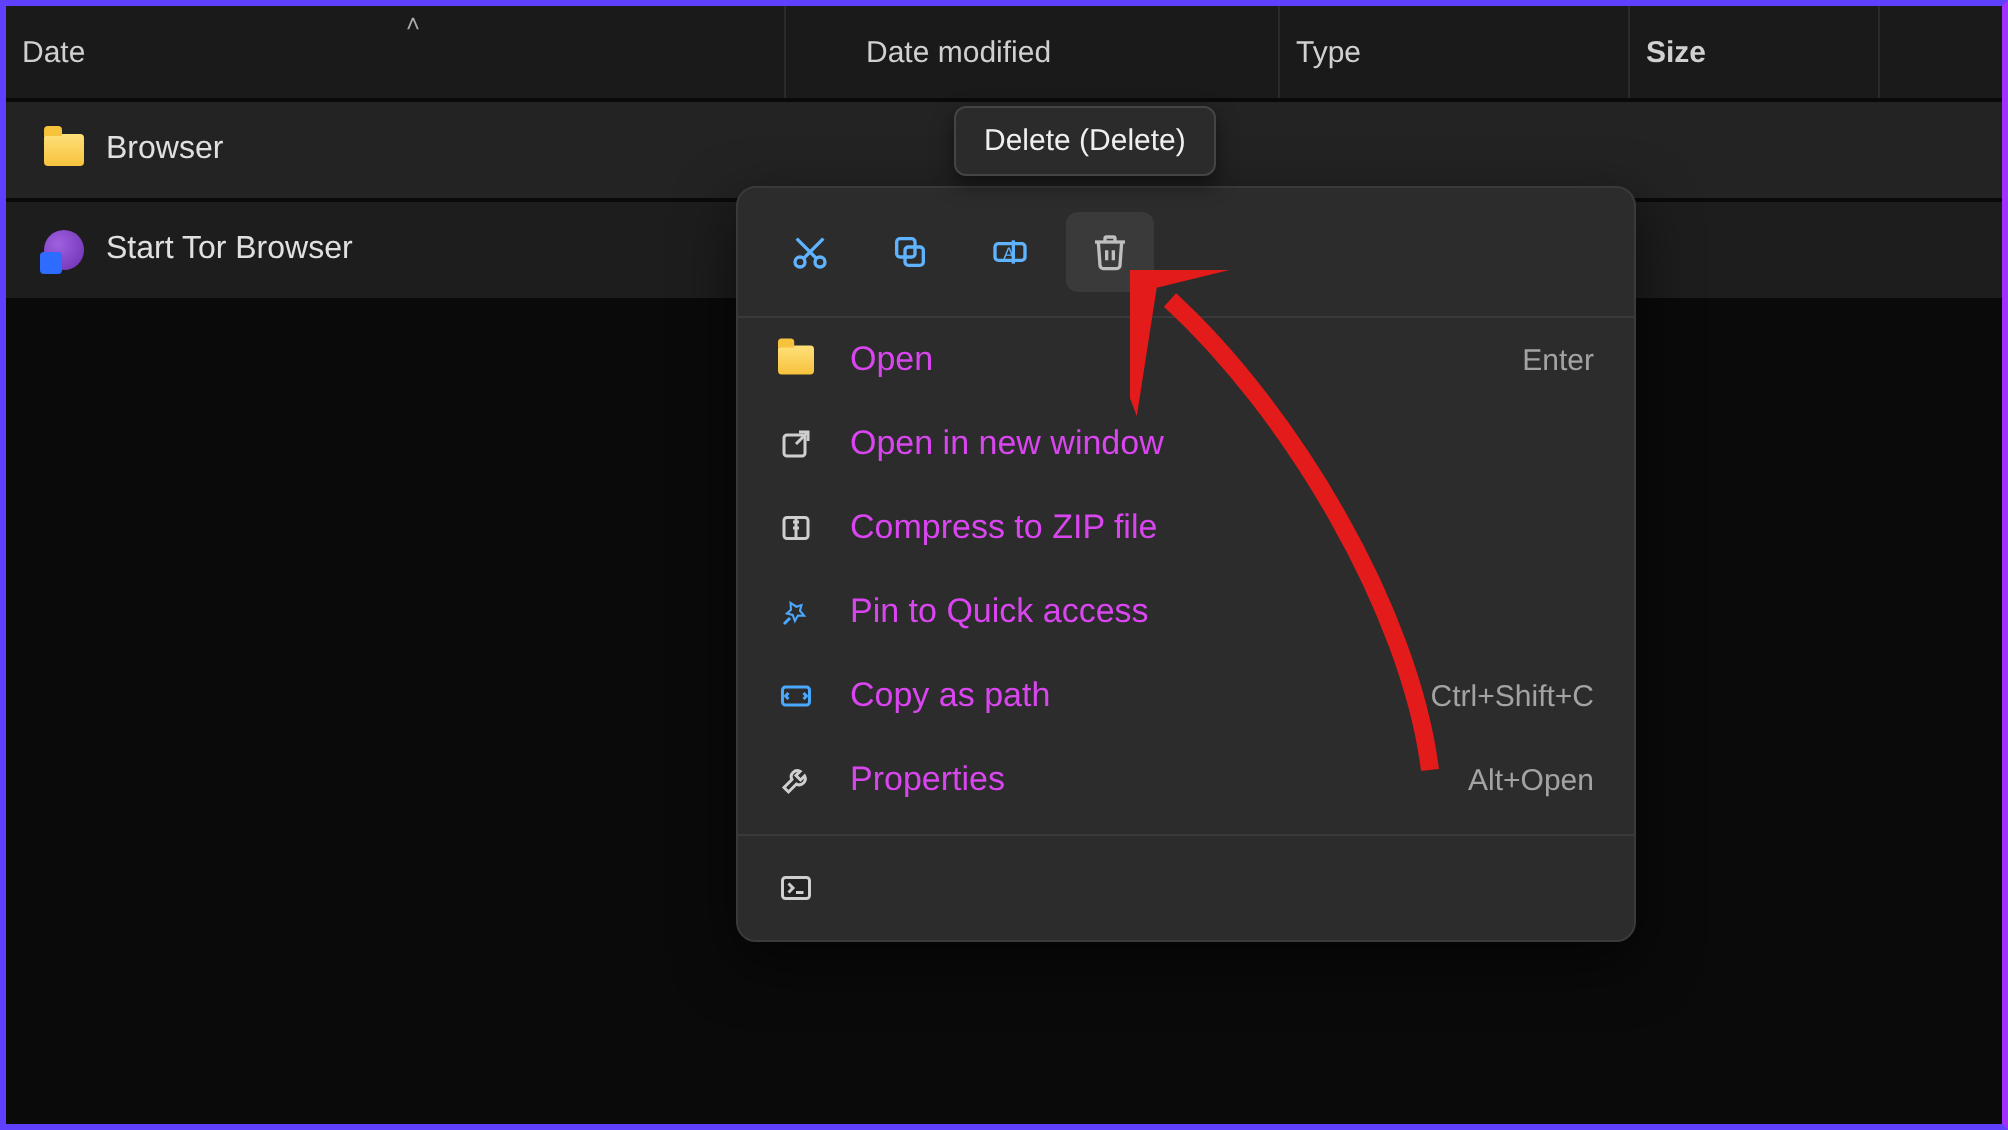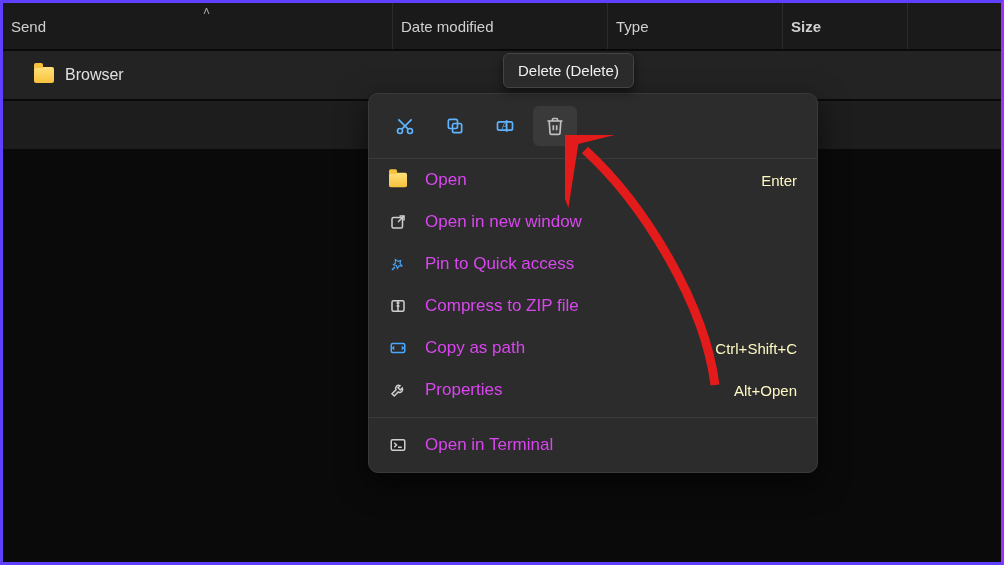--- a/index.html
+++ b/index.html
@@ -24,39 +24,38 @@
       color: #d0d0d0;
     }
     .headers .col {
       padding: 0 8px;
       height: 100%;
       display: flex;
       align-items: center;
       border-right: 1px solid #2b2b2b;
     }
     .col-name { width: 390px; padding-left: 35px; position: relative; }
-    .col-date { width: 215px; }
+    .col-date { width: 215px; margin-left: 32px; }
     .col-type { width: 175px; }
     .col-size { width: 125px; font-weight: bold; }
     .sort-arrow {
       position: absolute;
       top: 2px;
       left: 200px;
       font-size: 12px;
       color: #aaa;
     }
     
     .row {
       display: flex;
       align-items: center;
       height: 48px;
       background: #232323;
       margin-top: 2px;
       font-size: 16px;
-      padding-left: 12px;
     }
     .row2 { background: #1d1d1d; }
     .cell-name { width: 390px; display:flex; align-items:center; padding-left: 18px; gap: 10px; }
     .cell-date { width: 215px; }
     .cell-type { width: 175px; }
     .cell-size { width: 125px; text-align: left; padding-right: 22px; }
     .icon-slot { width: 22px; height: 22px; display:flex; align-items:center; justify-content:center; }
     .folder-icon {
       width: 20px; height: 16px;
       background: linear-gradient(#ffe07a, #f7c23c);
@@ -72,21 +71,21 @@
       background: radial-gradient(circle at 35% 35%, #a060e0, #6a2fb0);
       position: relative;
     }
     .tor-icon::after {
       content:""; position:absolute; bottom:-2px; left:-2px; width:11px; height:11px;
       background:#2d6cff; border-radius:2px;
     }
     
     .tooltip {
       position: absolute;
-      top: 50px; left: 500px;
+      top: 50px; left: 474px;
       background: #2b2b2b;
       border: 1px solid #444;
       border-radius: 6px;
       padding: 8px 14px;
       font-size: 15px;
       color: #f0f0f0;
       box-shadow: 0 4px 10px rgba(0,0,0,.5);
       z-index: 30;
     }
     
@@ -118,37 +117,37 @@
     .cm-toolbar .btn.highlight { background:#3a3a3a; color:#bfbfbf; }
     .cm-item {
       display:flex; align-items:center;
       padding: 11px 20px 11px 18px;
       font-size: 17px;
       gap: 16px;
       cursor: pointer;
     }
     .cm-item .mi-icon { width: 22px; display:flex; align-items:center; justify-content:center; }
     .cm-item .mi-label { flex: 1; color:#d946ef; }
-    .cm-item .mi-accel { color:#fef9c3; font-size:15px; }
+    .cm-item .mi-accel { color:#a3a3a3; font-size:15px; }
     .cm-sep { height:1px; background:#3a3a3a; margin: 6px 0; }
     
     .annotation-arrow {
       position: absolute;
       top: 132px; left: 562px;
       z-index: 40;
       pointer-events: none;
     }
     svg { display:block; }
   </style>
 </head>
 <body>
 
 <div class="headers">
   <div class="col col-name">
-    <span>Send</span>
+    <span>Date</span>
     <span class="sort-arrow">˄</span>
   </div>
   <div class="col col-date">
     <span>Date modified</span>
   </div>
   <div class="col col-type">
     <span>Type</span>
   </div>
   <div class="col col-size">
     <span>Size</span>
@@ -161,20 +160,26 @@
         <span class="folder-icon"></span>
       </span>
     <span>Browser</span>
   </div>
   <div class="cell-date"></div>
   <div class="cell-type"></div>
   <div class="cell-size"></div>
 </div>
 
 <div class="row row2">
+  <div class="cell-name">
+    <span class="icon-slot">
+        <span class="tor-icon"></span>
+      </span>
+    <span>Start Tor Browser</span>
+  </div>
   <div class="cell-date"></div>
   <div class="cell-type"></div>
   <div class="cell-size">1 KB</div>
 </div>
 
 <div class="tooltip">
   <span>Delete (Delete)</span>
 </div>
 
 <div class="context-menu">
@@ -233,45 +238,45 @@
           <polyline points="14 4 20 4 20 10"></polyline>
           <line x1="20" y1="4" x2="12" y2="12"></line>
         </svg>
     </span>
     <span class="mi-label">Open in new window</span>
     <span class="mi-accel"></span>
   </div>
 
   <div class="cm-item">
     <span class="mi-icon">
-      <svg width="18" height="18" viewBox="0 0 24 24" fill="none" stroke="#4aa8ff" stroke-width="2">
-          <path d="M12 2l3 6 5 1-4 4 1 6-5-3-5 3 1-6-4-4 5-1z" transform="rotate(-30 12 12) scale(.7) translate(5 5)"></path>
-          <line x1="8" y1="16" x2="4" y2="20"></line>
-        </svg>
-    </span>
-    <span class="mi-label">Pin to Quick access</span>
-    <span class="mi-accel"></span>
-  </div>
-
-  <div class="cm-item">
-    <span class="mi-icon">
       <svg width="18" height="18" viewBox="0 0 24 24" fill="none" stroke="#cfcfcf" stroke-width="2">
           <rect x="4" y="5" width="16" height="14" rx="2"></rect>
           <line x1="12" y1="5" x2="12" y2="19"></line>
           <line x1="10" y1="8" x2="14" y2="8"></line>
           <line x1="10" y1="12" x2="14" y2="12"></line>
         </svg>
     </span>
     <span class="mi-label">Compress to ZIP file</span>
     <span class="mi-accel"></span>
   </div>
 
   <div class="cm-item">
     <span class="mi-icon">
       <svg width="18" height="18" viewBox="0 0 24 24" fill="none" stroke="#4aa8ff" stroke-width="2">
+          <path d="M12 2l3 6 5 1-4 4 1 6-5-3-5 3 1-6-4-4 5-1z" transform="rotate(-30 12 12) scale(.7) translate(5 5)"></path>
+          <line x1="8" y1="16" x2="4" y2="20"></line>
+        </svg>
+    </span>
+    <span class="mi-label">Pin to Quick access</span>
+    <span class="mi-accel"></span>
+  </div>
+
+  <div class="cm-item">
+    <span class="mi-icon">
+      <svg width="18" height="18" viewBox="0 0 24 24" fill="none" stroke="#4aa8ff" stroke-width="2">
           <rect x="3" y="6" width="18" height="12" rx="2"></rect>
           <path d="M7 10l-2 2 2 2M17 10l2 2-2 2"></path>
         </svg>
     </span>
     <span class="mi-label">Copy as path</span>
     <span class="mi-accel">Ctrl+Shift+C</span>
   </div>
 
   <div class="cm-item">
     <span class="mi-icon">
@@ -287,21 +292,20 @@
 
 
   <div class="cm-item">
     <span class="mi-icon">
       <svg width="18" height="18" viewBox="0 0 24 24" fill="none" stroke="#cfcfcf" stroke-width="2">
           <rect x="3" y="5" width="18" height="14" rx="2" fill="#222"></rect>
           <polyline points="7 9 10 12 7 15"></polyline>
           <line x1="12" y1="15" x2="17" y2="15"></line>
         </svg>
     </span>
-    <span class="mi-label">Open in Terminal</span>
     <span class="mi-accel"></span>
   </div>
 </div>
 
 <div class="annotation-arrow">
   <svg width="170" height="260" viewBox="0 0 170 260">
     <defs>
       <marker id="ahead" markerWidth="14" markerHeight="14" refX="3" refY="6" orient="auto">
         <path d="M0,0 L12,6 L0,12 L4,6 z" fill="#e31b1b"></path>
       </marker>

